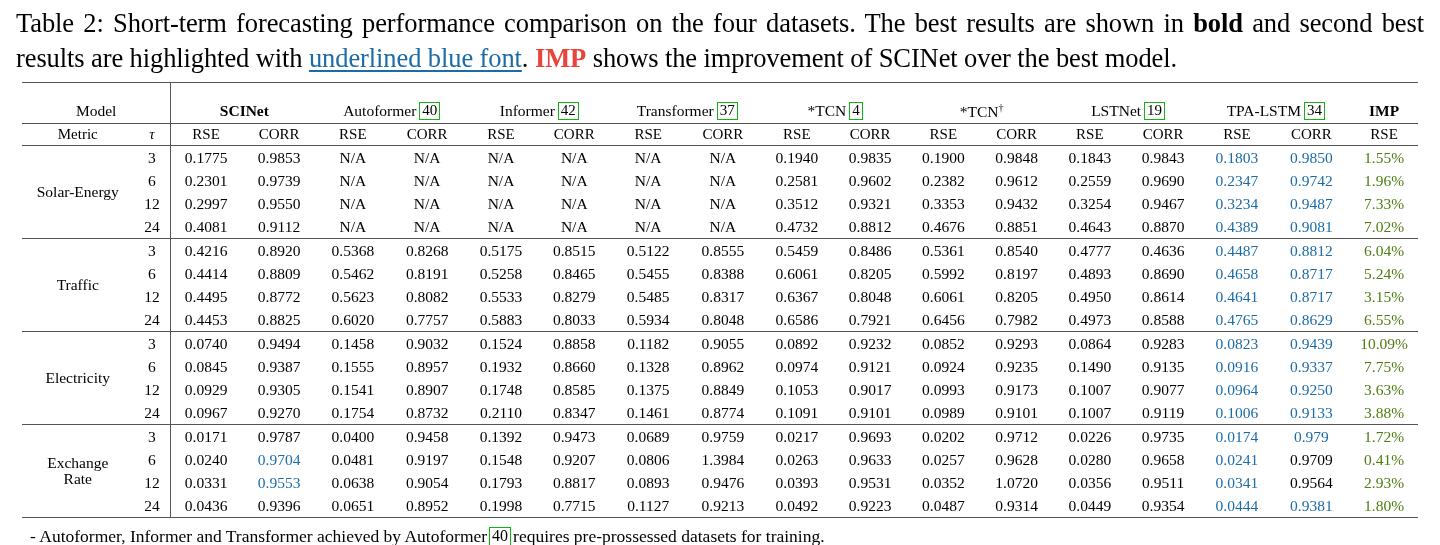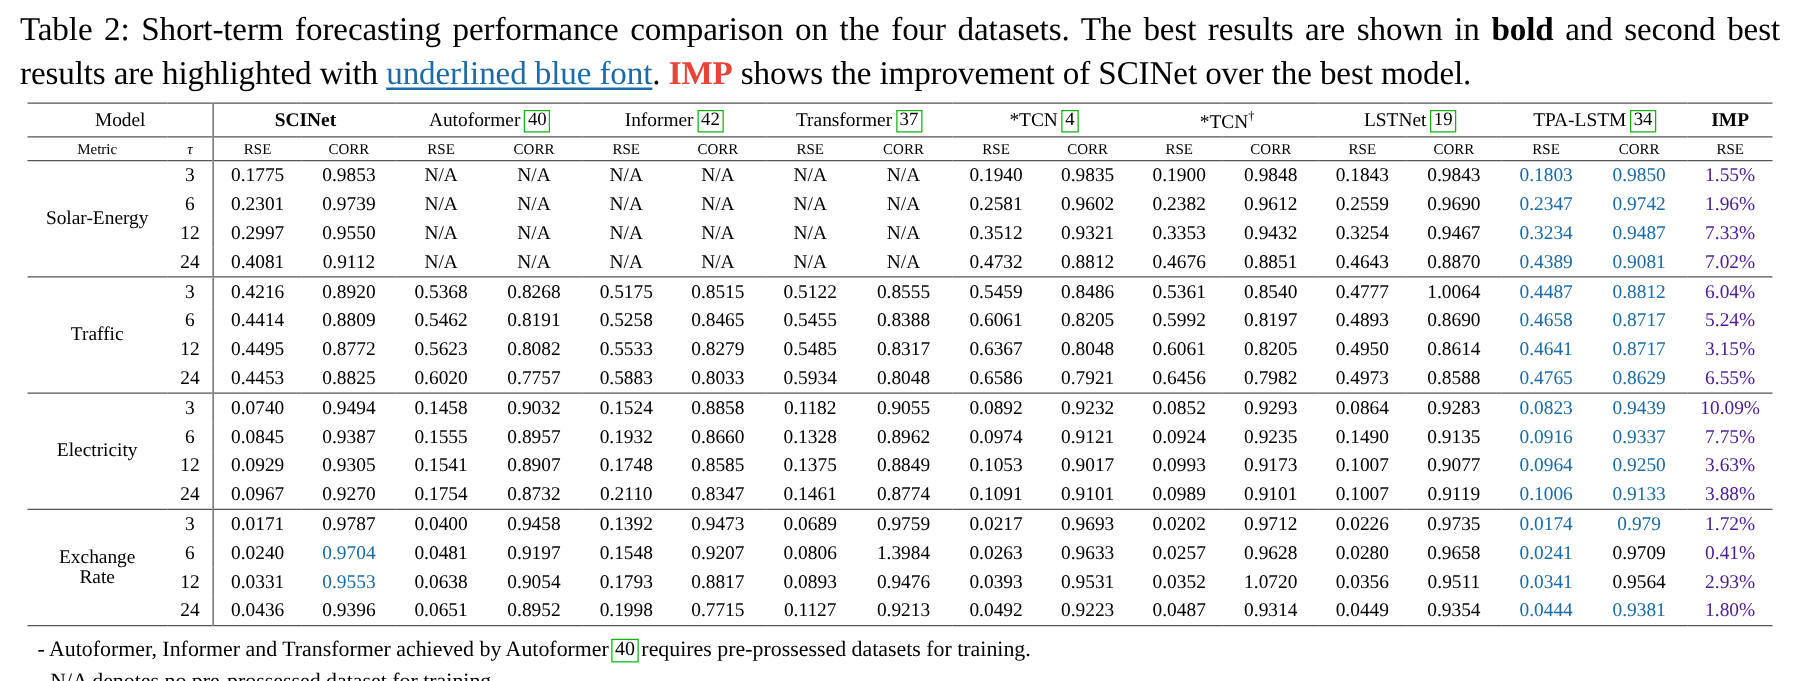--- a/index.html
+++ b/index.html
@@ -35,28 +35,28 @@
   }
   table.main td, table.main th{
     padding:1px 0;
     text-align:center;
     font-weight:normal;
     white-space:nowrap;
   }
   .rule-thick{border-top:1.6px solid #555;}
   .rule-thin{border-top:1.1px solid #555;}
 
-  tr.hdr-model td{font-size:15.5px;padding:5px 0 3px 0;}
-  tr.hdr-metric td{font-size:12px;padding:3px 0 3px 0;}
+  tr.hdr-model td{font-size:15.5px;padding:19px 0 3px 0;}
+  tr.hdr-metric td{font-size:15px;padding:3px 0 3px 0;}
   tr.datarow td{height:20px;padding:1.5px 0;}
 
   .vrule{border-left:1.2px solid #555;}
   .b{font-weight:bold;}
   .blue{color:#1a6ba8;text-underline-offset:2px;}
-  .red{color:#4c1d95;}
+  .red{color:#4d7c0f;}
   .dsname{font-size:15.5px;}
   .tau{font-size:15.5px;}
 
   
   .cite{
     display:inline-block;
     border:1.6px solid #12b312;
     padding:0 2px;
     margin-left:3px;
     line-height:1.05;
@@ -239,21 +239,21 @@
             <td>0.8268</td>
             <td>0.5175</td>
             <td>0.8515</td>
             <td>0.5122</td>
             <td>0.8555</td>
             <td>0.5459</td>
             <td>0.8486</td>
             <td>0.5361</td>
             <td>0.8540</td>
             <td>0.4777</td>
-            <td>1.0064</td>
+            <td>0.4636</td>
             <td class="blue">0.4487</td>
             <td class="blue">0.8812</td>
             <td class="red">6.04%</td>
           </tr>
           <tr class="datarow">
             <td class="tau">6</td>
             <td class="vrule b">0.4414</td>
             <td class="b">0.8809</td>
             <td>0.5462</td>
             <td>0.8191</td>

